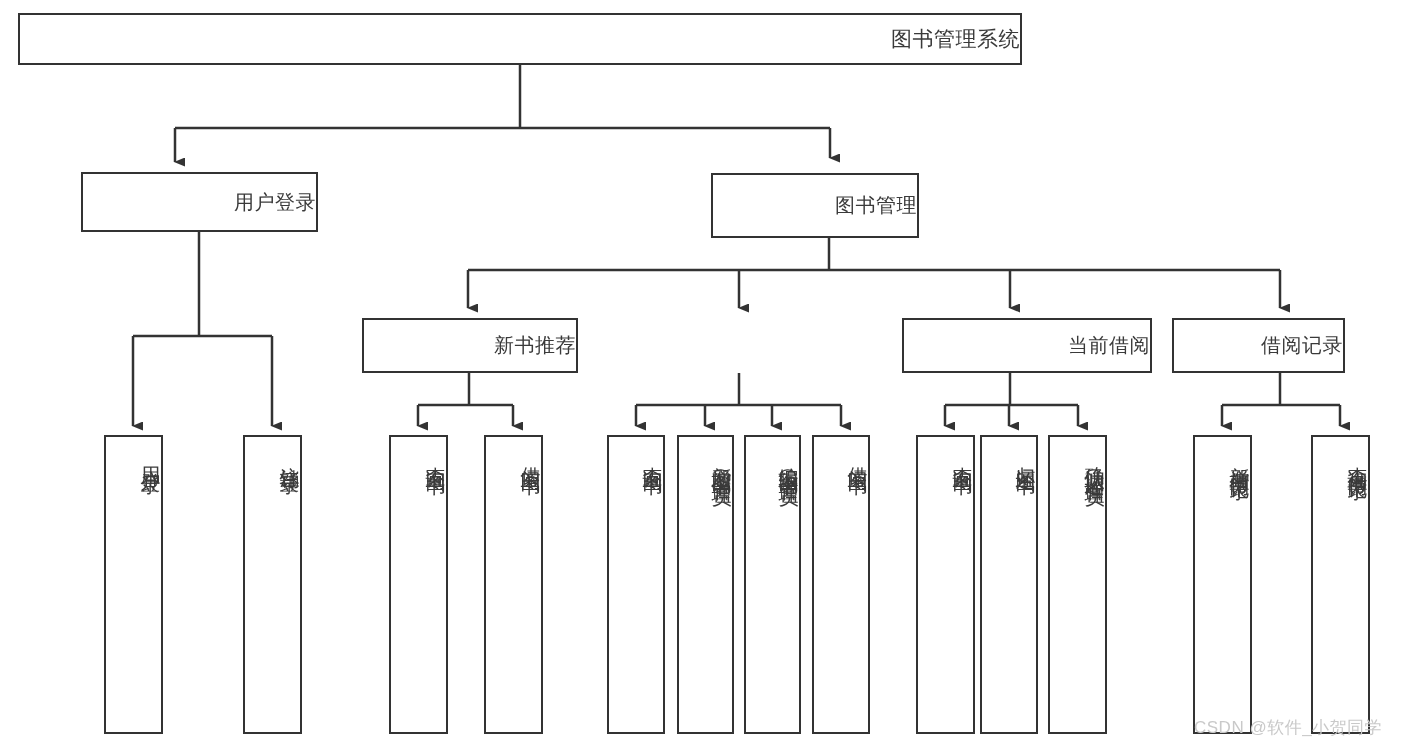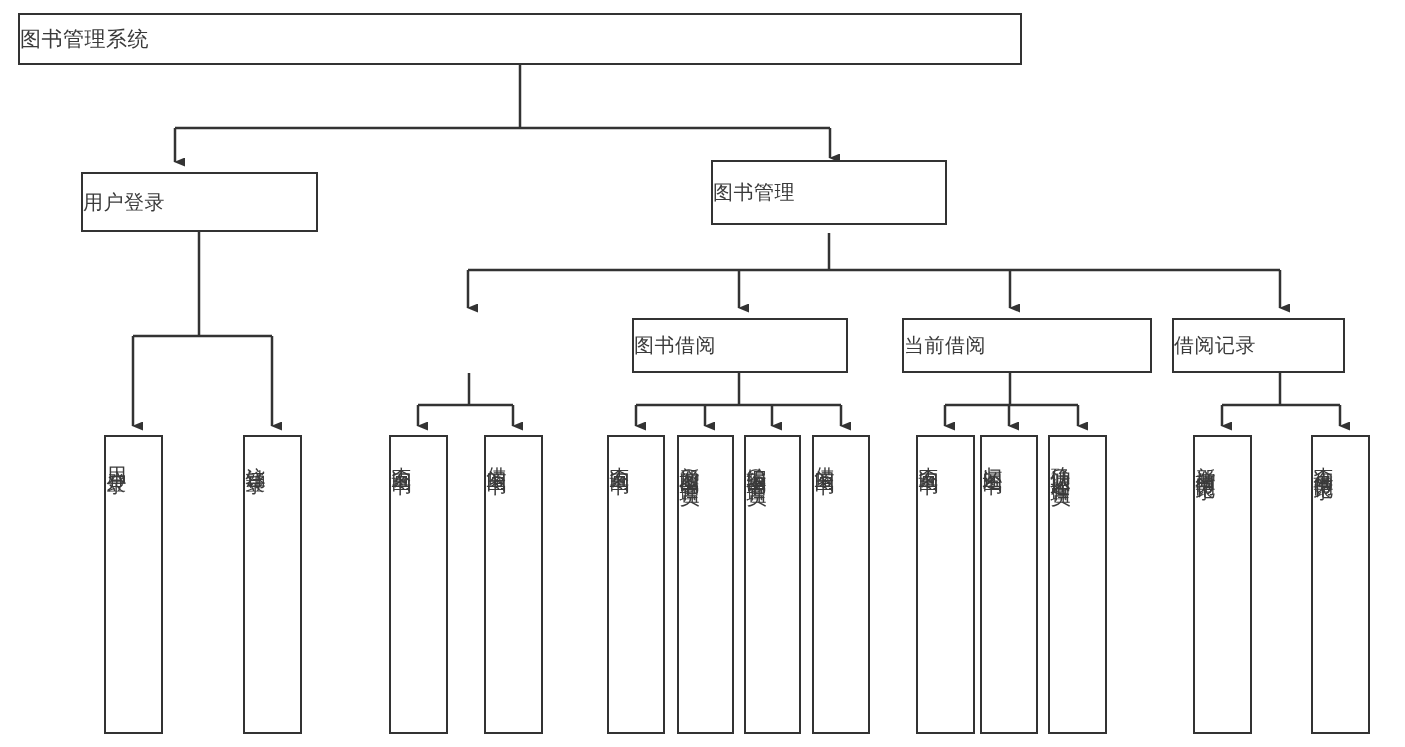--- a/index.html
+++ b/index.html
@@ -24,21 +24,21 @@
     width: 1405px;
     height: 747px;
   }
   .node {
     position: absolute;
     box-sizing: border-box;
     border: 2.5px solid #333333;
     background: #ffffff;
     display: flex;
     align-items: center;
-    justify-content: flex-start;
+    justify-content: flex-end;
     color: #3a3a3a;
   }
   .node-label {
     font-size: 20px;
     letter-spacing: 0.5px;
     line-height: 1.15;
     color: #3a3a3a;
     white-space: nowrap;
   }
   .node.level-1 .node-label { font-size: 21px; }
@@ -121,26 +121,26 @@
     </g>
   </svg>
 
   <div class="node level-1" style="left:18px; top:13px; width:1004px; height:52px;">
     <span class="node-label">图书管理系统</span>
   </div>
 
   <div class="node level-2" style="left:81px; top:172px; width:237px; height:60px;">
     <span class="node-label">用户登录</span>
   </div>
-  <div class="node level-2" style="left:711px; top:160px; width:236px; height:65px;">
+  <div class="node level-2" style="left:711px; top:173px; width:208px; height:65px;">
     <span class="node-label">图书管理</span>
   </div>
 
-  <div class="node level-3" style="left:632px; top:318px; width:216px; height:55px;">
-    <span class="node-label">图书借阅</span>
+  <div class="node level-3" style="left:362px; top:318px; width:216px; height:55px;">
+    <span class="node-label">新书推荐</span>
   </div>
   <div class="node level-3" style="left:902px; top:318px; width:250px; height:55px;">
     <span class="node-label">当前借阅</span>
   </div>
   <div class="node level-3" style="left:1172px; top:318px; width:173px; height:55px;">
     <span class="node-label">借阅记录</span>
   </div>
 
   <div class="node leaf" style="left:104px; top:435px; width:59px; height:299px;">
     <span class="node-label">用户登录</span>
@@ -179,14 +179,15 @@
     <span class="node-label">确认归还（管理员）</span>
   </div>
 
   <div class="node leaf" style="left:1193px; top:435px; width:59px; height:299px;">
     <span class="node-label">新增借阅记录</span>
   </div>
   <div class="node leaf" style="left:1311px; top:435px; width:59px; height:299px;">
     <span class="node-label">查询借阅记录</span>
   </div>
 
+  <div class="watermark" style="left:1194px; top:716px;">CSDN @软件_小贺同学</div>
 
 </div>
 
 </body></html>

